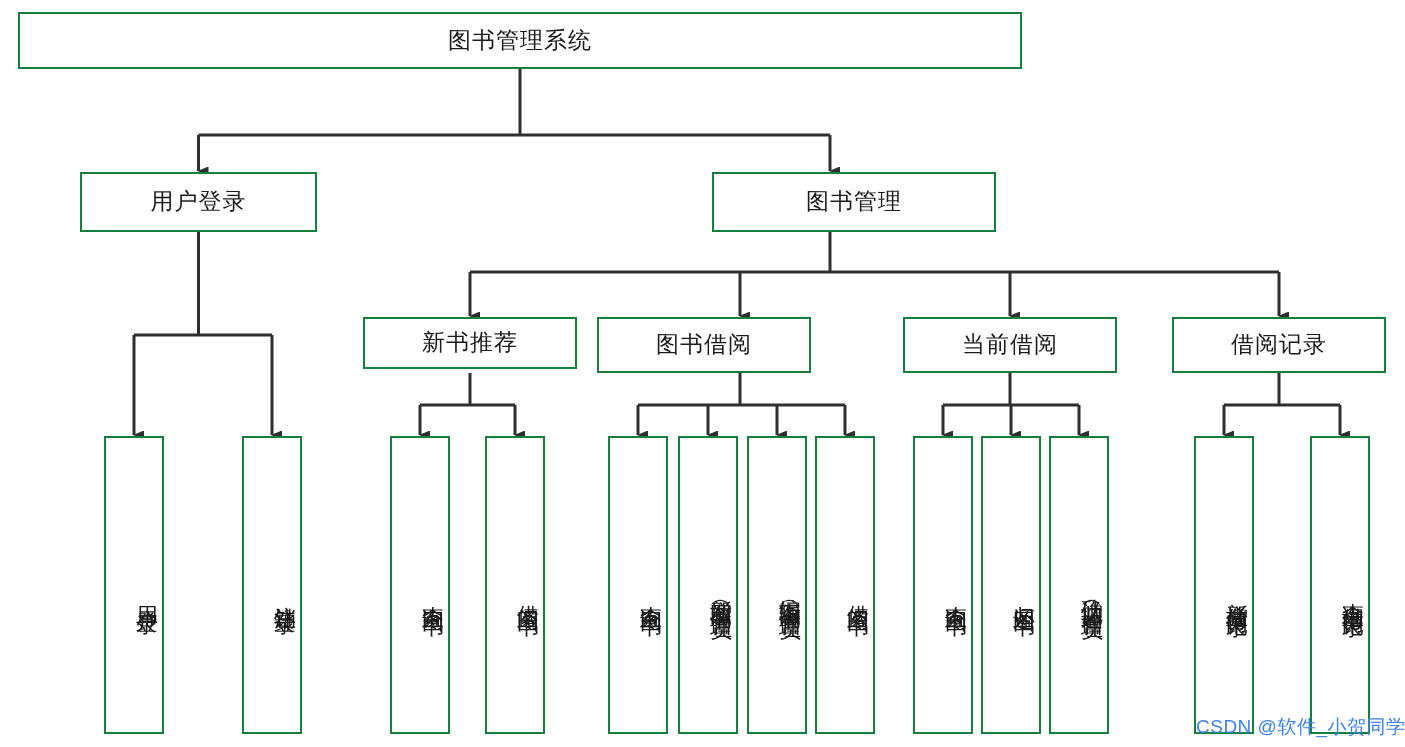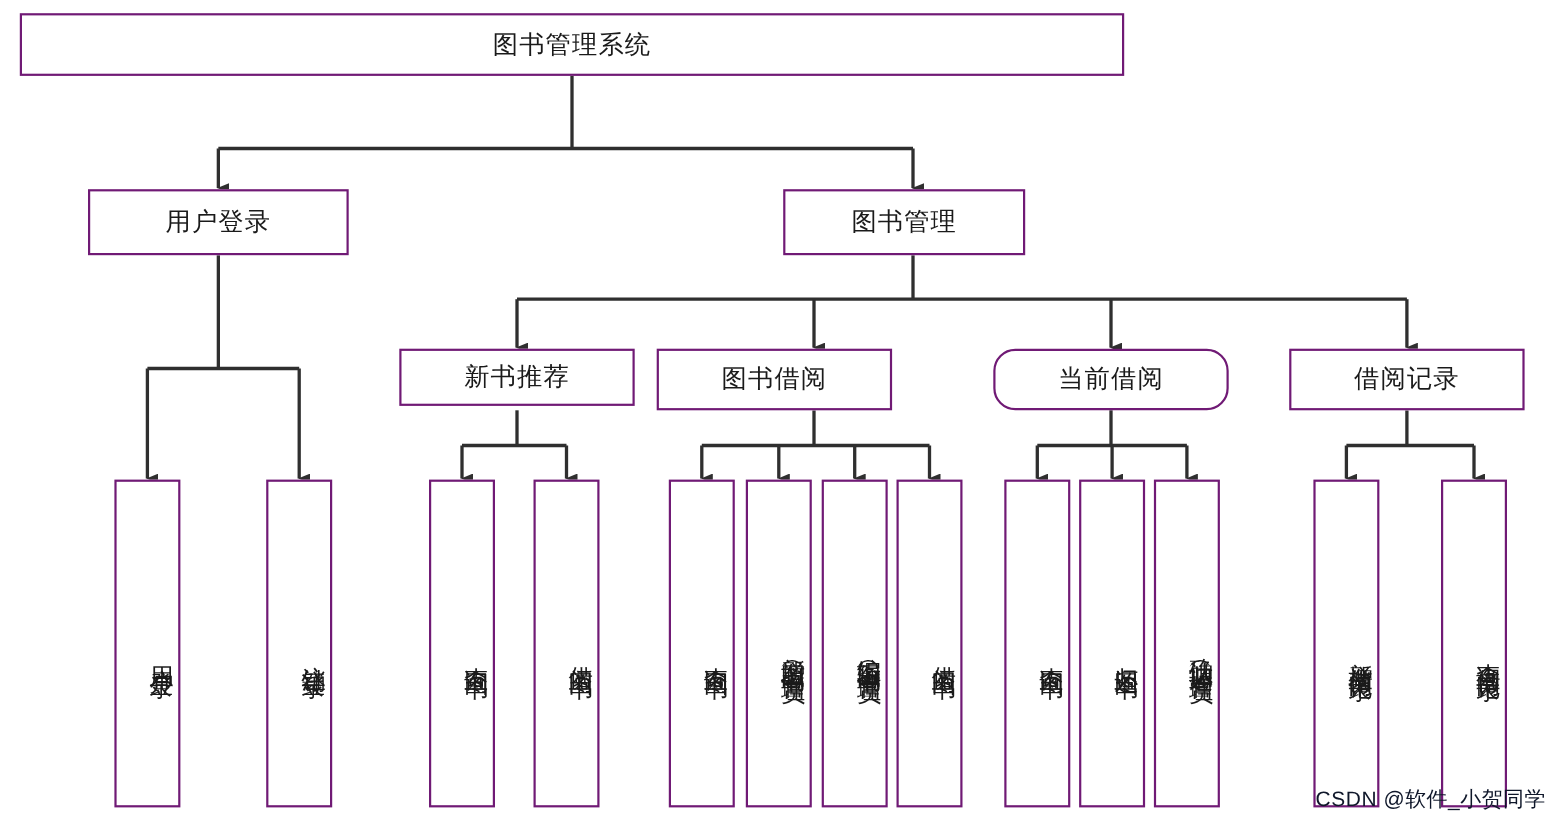--- a/index.html
+++ b/index.html
@@ -23,21 +23,21 @@
     left: 0;
     top: 0;
     width: 1405px;
     height: 747px;
     pointer-events: none;
   }
   .node {
     position: absolute;
     box-sizing: border-box;
     background: #ffffff;
-    border: 2px solid #701a75;
+    border: 2px solid #15803d;
     display: flex;
     align-items: center;
     justify-content: center;
     color: #1a1a1a;
   }
   .node.horiz {
     font-size: 23px;
     letter-spacing: 1px;
     line-height: 1.2;
   }
@@ -51,21 +51,21 @@
     justify-content: center;
   }
   .node.vert .vtext {
     writing-mode: vertical-rl;
     text-orientation: upright;
     white-space: nowrap;
   }
   .watermark {
     position: absolute;
     font-size: 19px;
-    color: #0f172a;
+    color: #3b82f6;
     white-space: nowrap;
     letter-spacing: 0.5px;
   }
 </style>
 </head>
 <body>
 
 <div id="canvas">
   <svg id="wires" viewBox="0 0 1405 747" xmlns="http://www.w3.org/2000/svg">
     <defs>
@@ -110,36 +110,36 @@
       </g>
   </svg>
 
   <div id="nodes">
       <div class="node horiz" style="left: 18px; top: 12px; width: 1004px; height: 57px;">
         <span>图书管理系统</span>
       </div>
       <div class="node horiz" style="left: 80px; top: 172px; width: 237px; height: 60px;">
         <span>用户登录</span>
       </div>
-      <div class="node horiz" style="left: 712px; top: 172px; width: 220px; height: 60px;">
+      <div class="node horiz" style="left: 712px; top: 172px; width: 284px; height: 60px;">
         <span>图书管理</span>
       </div>
       <div class="node vert" style="left: 104px; top: 436px; width: 60px; height: 298px;">
         <span class="vtext">用户登录</span>
       </div>
       <div class="node vert" style="left: 242px; top: 436px; width: 60px; height: 298px;">
         <span class="vtext">注销登录</span>
       </div>
       <div class="node horiz" style="left: 363px; top: 317px; width: 214px; height: 52px;">
         <span>新书推荐</span>
       </div>
       <div class="node horiz" style="left: 597px; top: 317px; width: 214px; height: 56px;">
         <span>图书借阅</span>
       </div>
-      <div class="node horiz" style="left: 903px; top: 317px; width: 214px; height: 56px; border-radius: 20px;">
+      <div class="node horiz" style="left: 903px; top: 317px; width: 214px; height: 56px;">
         <span>当前借阅</span>
       </div>
       <div class="node horiz" style="left: 1172px; top: 317px; width: 214px; height: 56px; text-align: center;">
         <span>借阅记录</span>
       </div>
       <div class="node vert" style="left: 390px; top: 436px; width: 60px; height: 298px;">
         <span class="vtext">查询图书</span>
       </div>
       <div class="node vert" style="left: 485px; top: 436px; width: 60px; height: 298px;">
         <span class="vtext">借阅图书</span>

